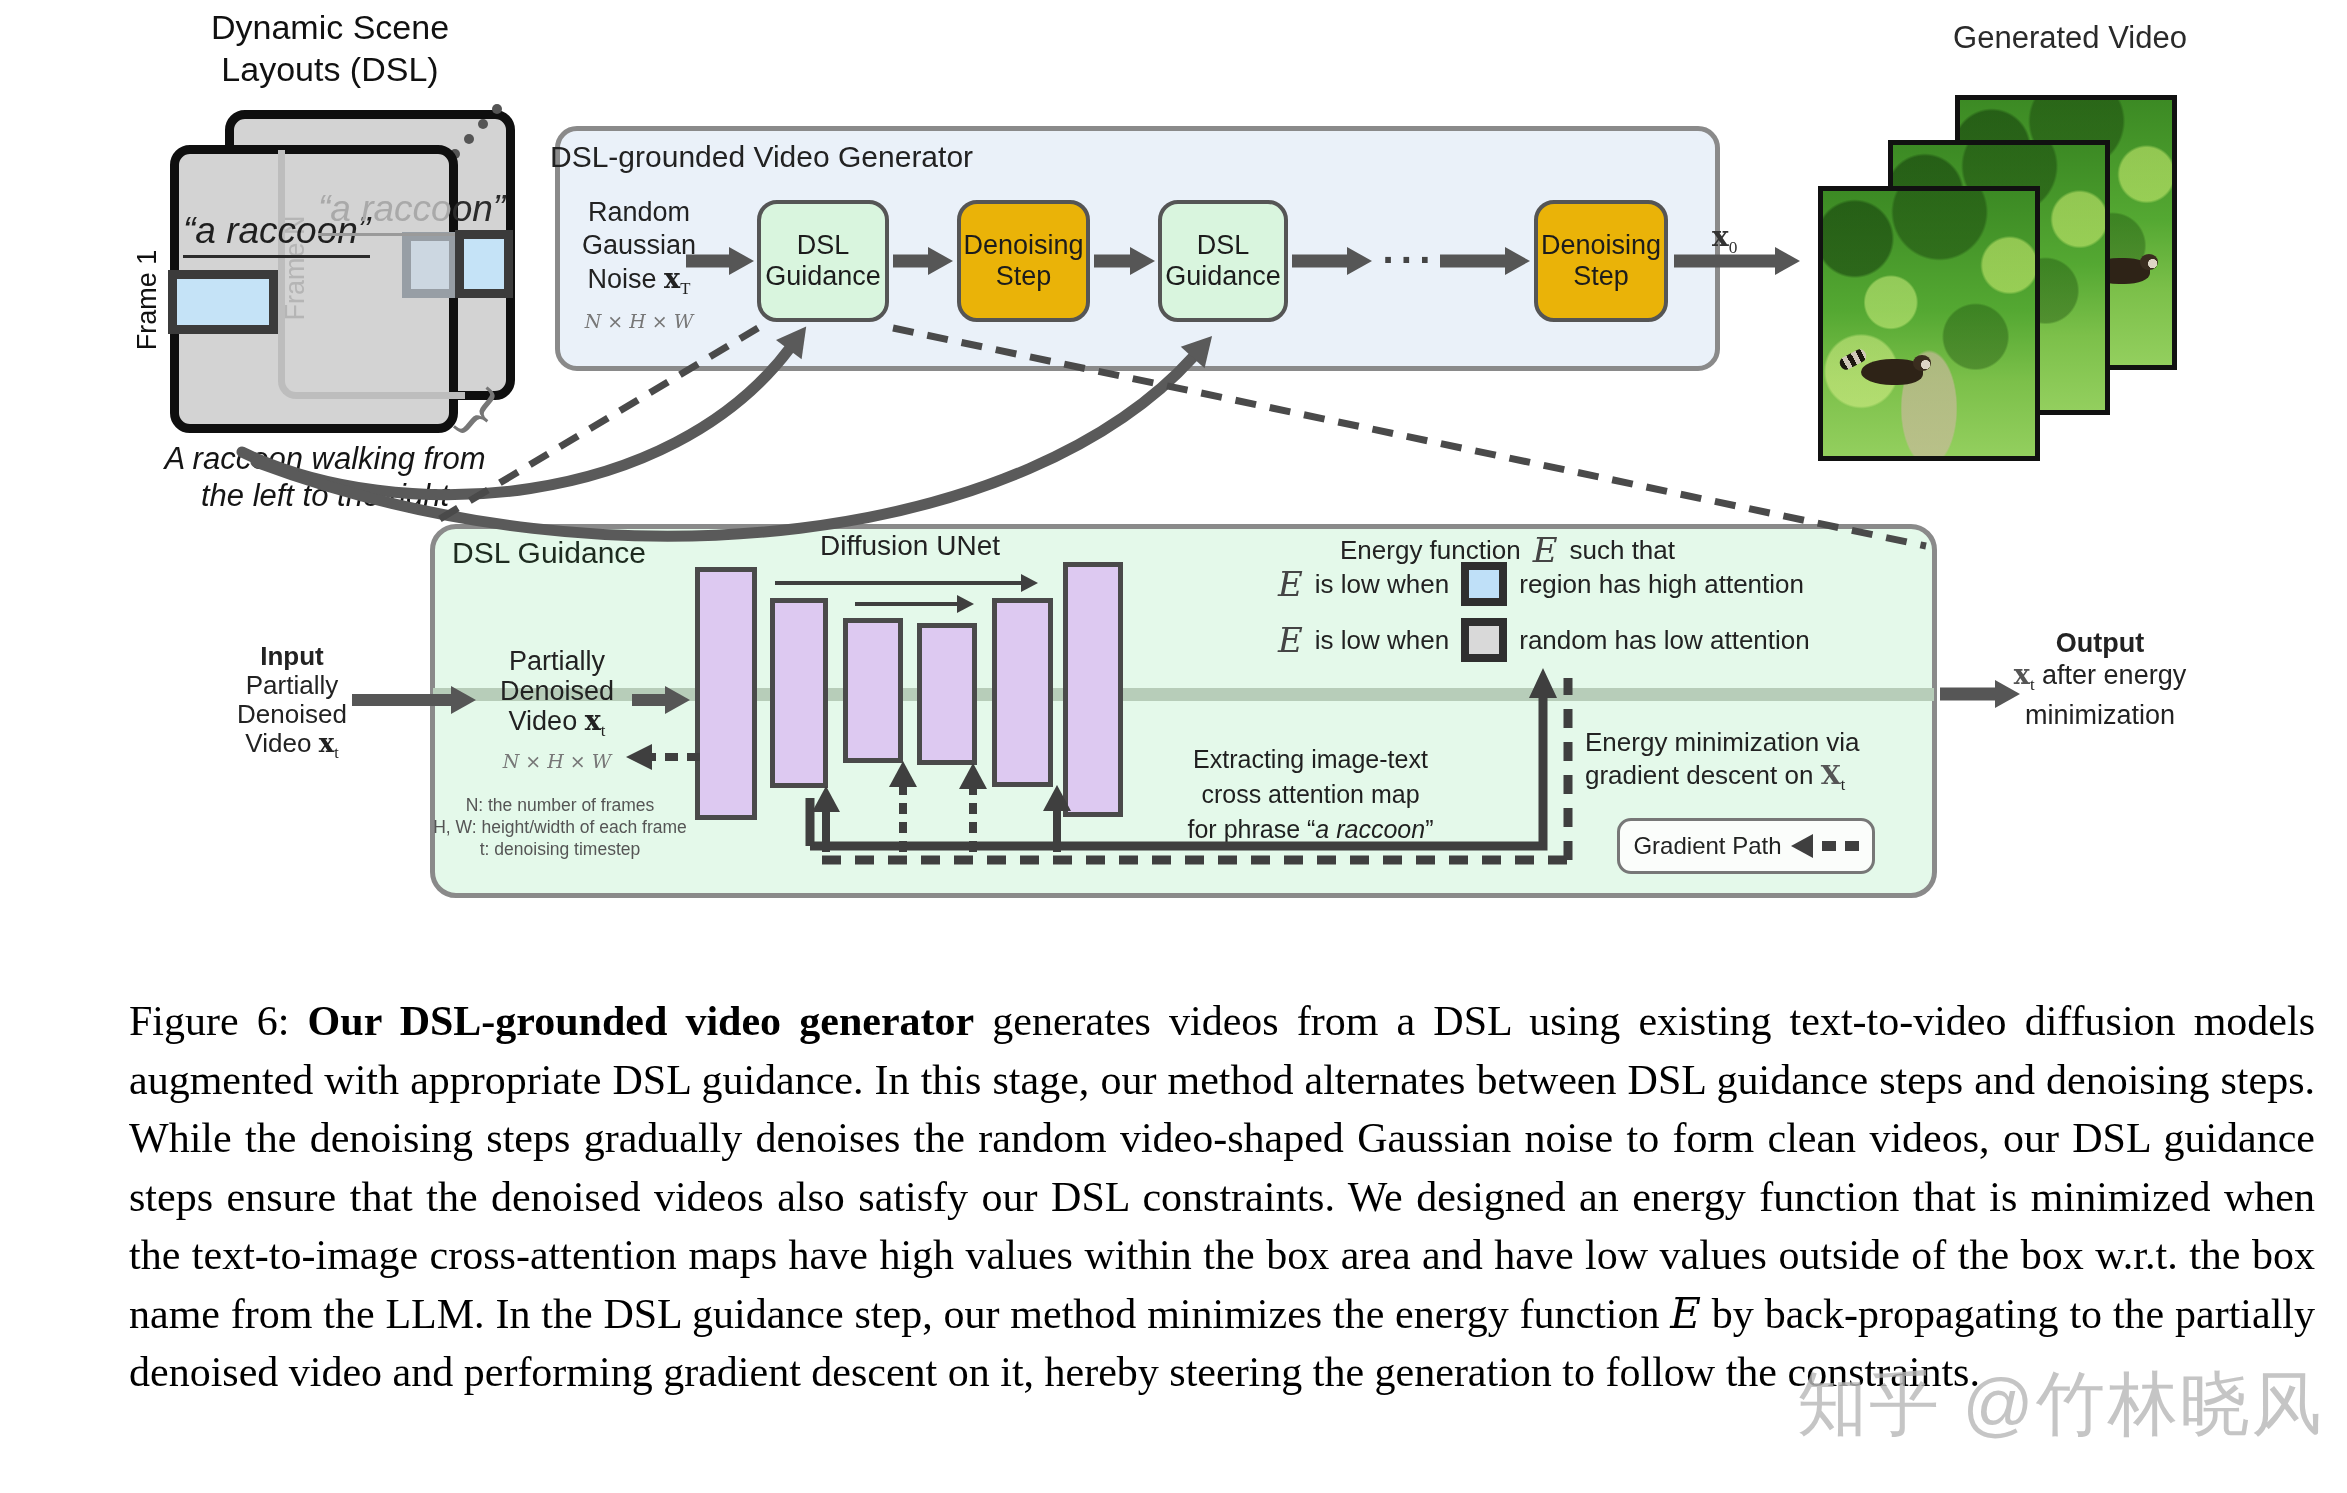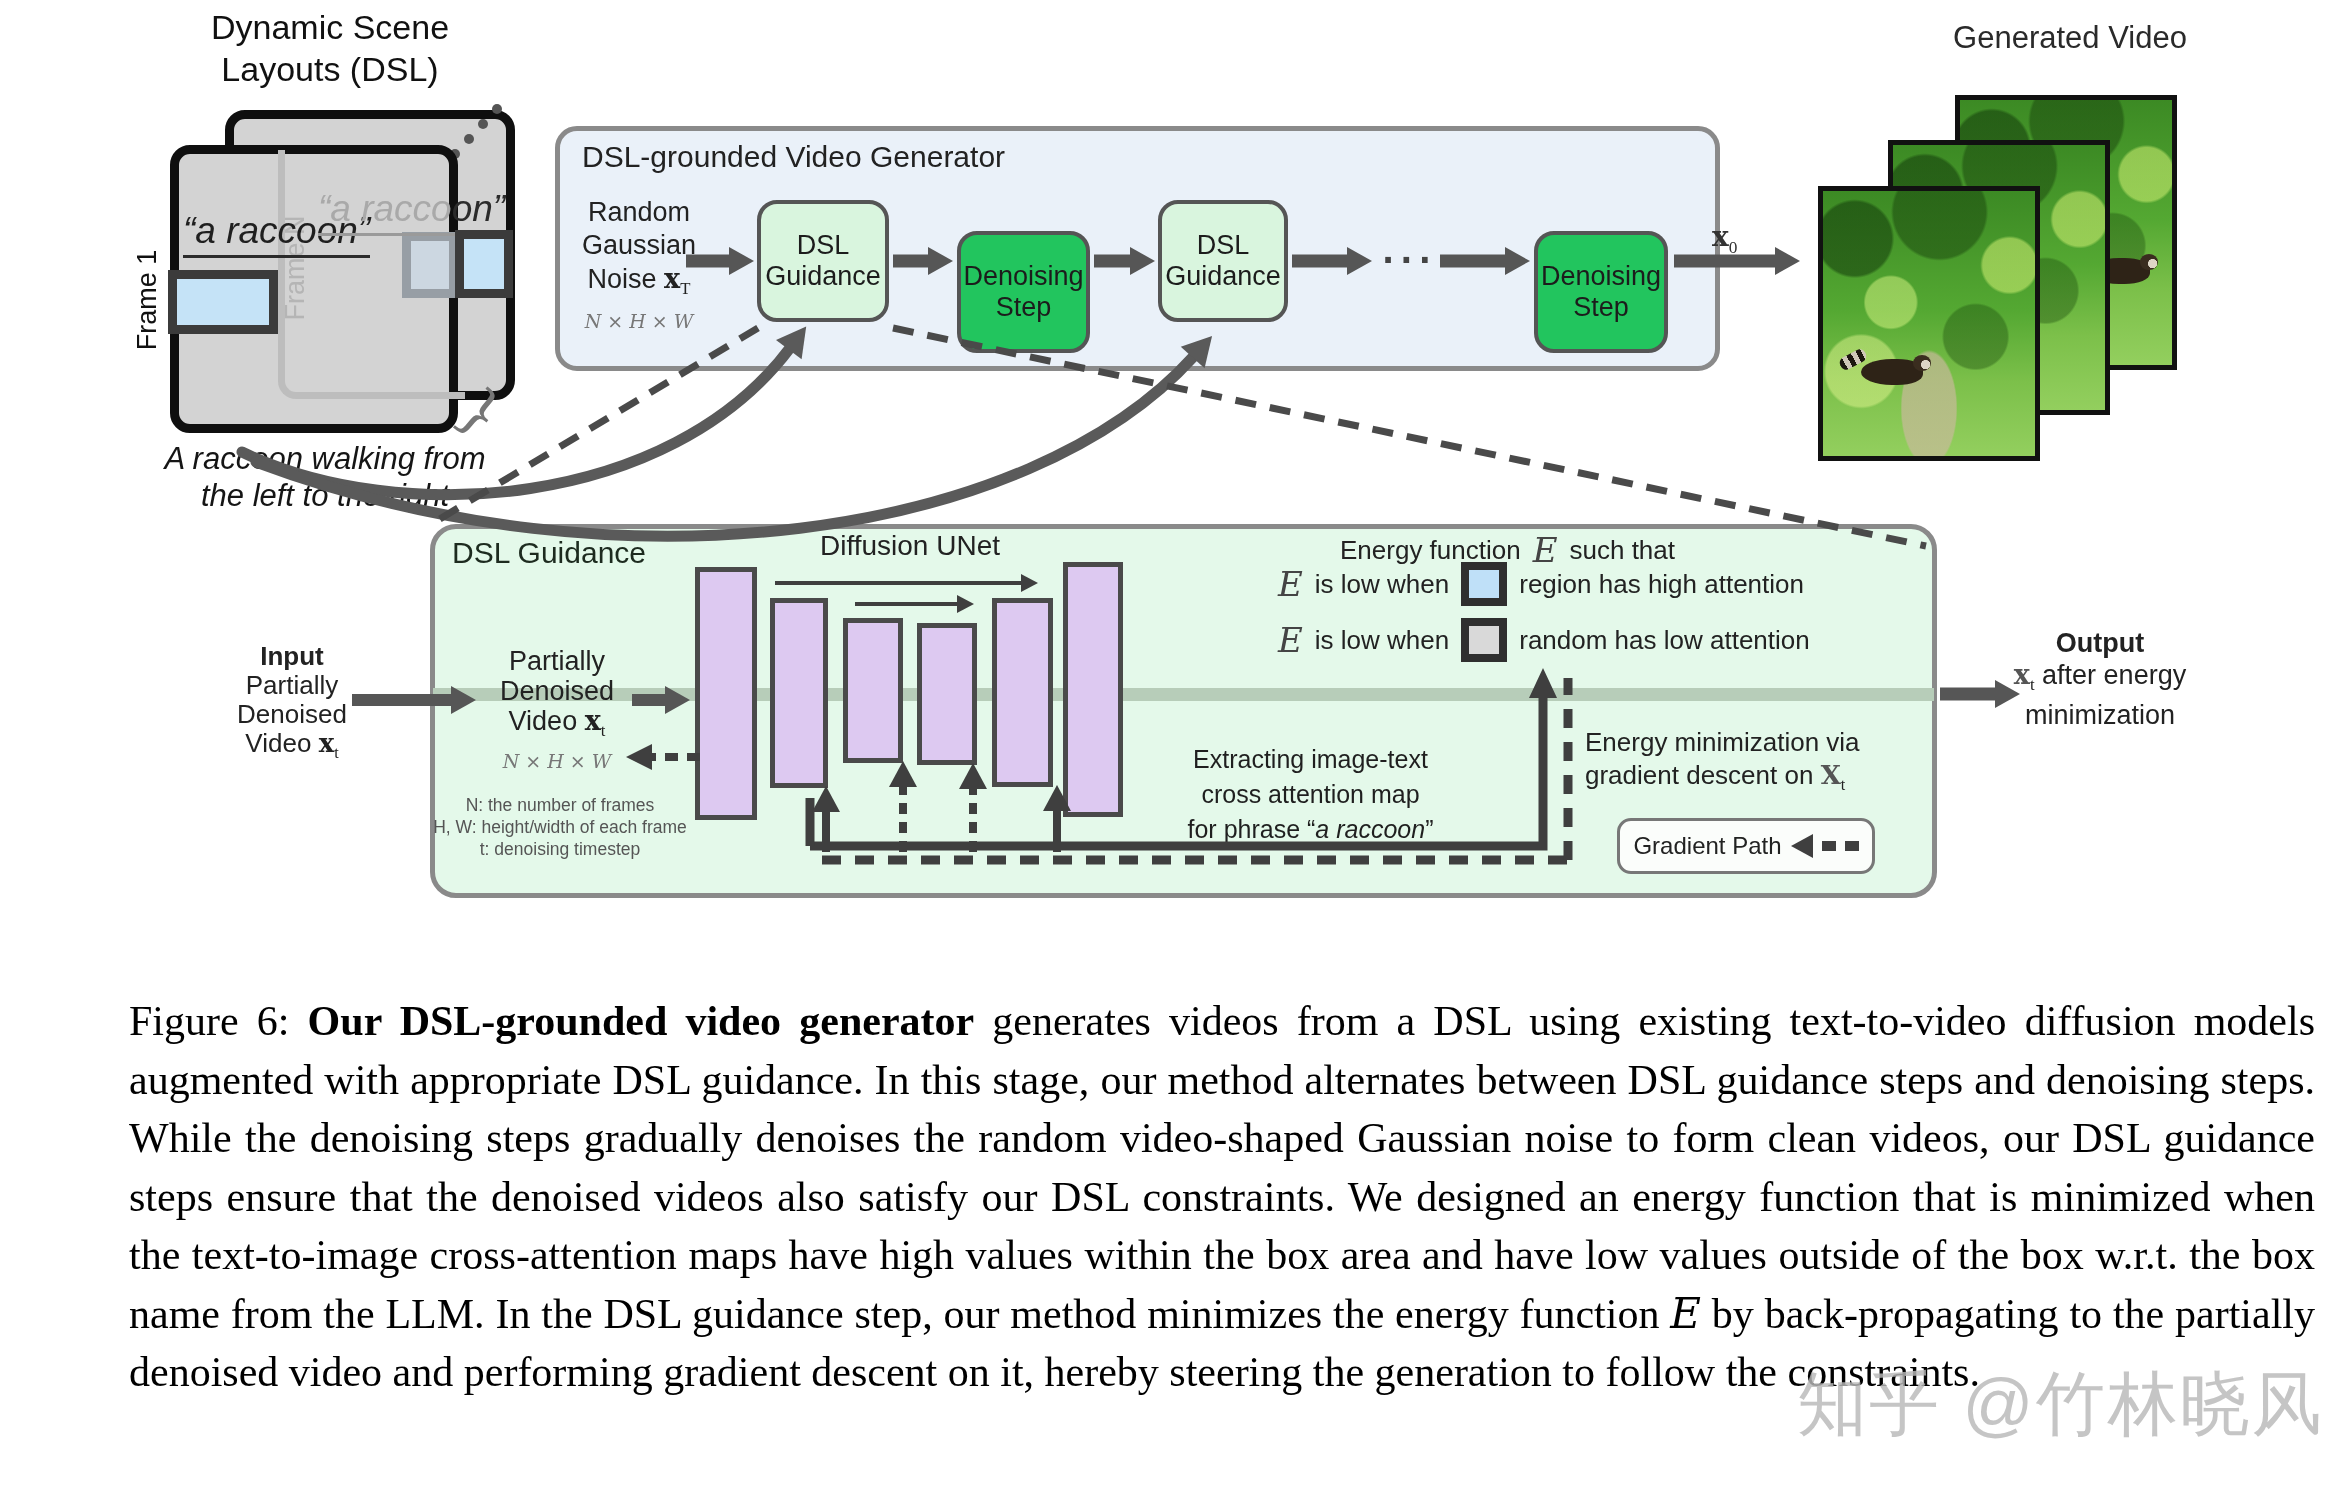--- a/index.html
+++ b/index.html
@@ -31,27 +31,27 @@
   .bluebox{background:#c5e3f7;border:9px solid #3b3b3b;box-sizing:border-box;z-index:4;}
   .bb-front{left:168px;top:270px;width:110px;height:64px;}
   .bb-back-ghost{left:402px;top:232px;width:56px;height:66px;background:#ccd7e1;border:9px solid #979ea5;z-index:3;}
   .bb-back{left:455px;top:230px;width:58px;height:68px;}
   .brace{left:462px;top:378px;font-size:58px;color:#777;transform:rotate(40deg);z-index:4;font-family:"DejaVu Serif",serif;}
   .dsl-caption{left:145px;top:440px;width:360px;font-size:31px;line-height:37px;font-style:italic;color:#151515;}
 
   
   .pipe-box{left:555px;top:126px;width:1165px;height:245px;background:#eaf1f9;border:5px solid #8a8a8a;
     border-radius:22px;box-sizing:border-box;z-index:1;}
-  .pipe-title{left:582px;top:140px;font-size:30px;color:#222;z-index:2;}
+  .pipe-title{left:550px;top:140px;font-size:30px;color:#222;z-index:2;}
   .pipe-input{left:565px;top:196px;width:148px;font-size:27px;line-height:33px;color:#222;z-index:2;}
   .dims{font-size:19px;color:#777;}
   .block{position:absolute;height:122px;border:4px solid #555;border-radius:20px;box-sizing:border-box;
     display:flex;flex-direction:column;justify-content:center;font-size:27px;line-height:31px;text-align:center;z-index:2;}
   .blk-green{background:#d9f5de;}
-  .blk-peach{background:#22c55e;margin-top:31px;}
+  .blk-peach{background:#eab308;}
   .ellipsis{left:1380px;top:238px;width:60px;font-size:40px;font-weight:bold;color:#444;letter-spacing:5px;z-index:2;}
   .x0-label{left:1712px;top:220px;font-size:28px;color:#333;z-index:2;}
 
   
   .gv-title{left:1875px;top:20px;width:390px;font-size:31px;color:#2a2a2a;}
   .vframe{position:absolute;width:222px;height:275px;border:5px solid #111;box-sizing:border-box;overflow:hidden;
     background-color:#4ea02c;
     background-image:
       radial-gradient(circle at 15% 18%, rgba(18,58,10,.55) 0 13%, transparent 14%),
       radial-gradient(circle at 55% 8%, rgba(24,68,12,.5) 0 17%, transparent 18%),

